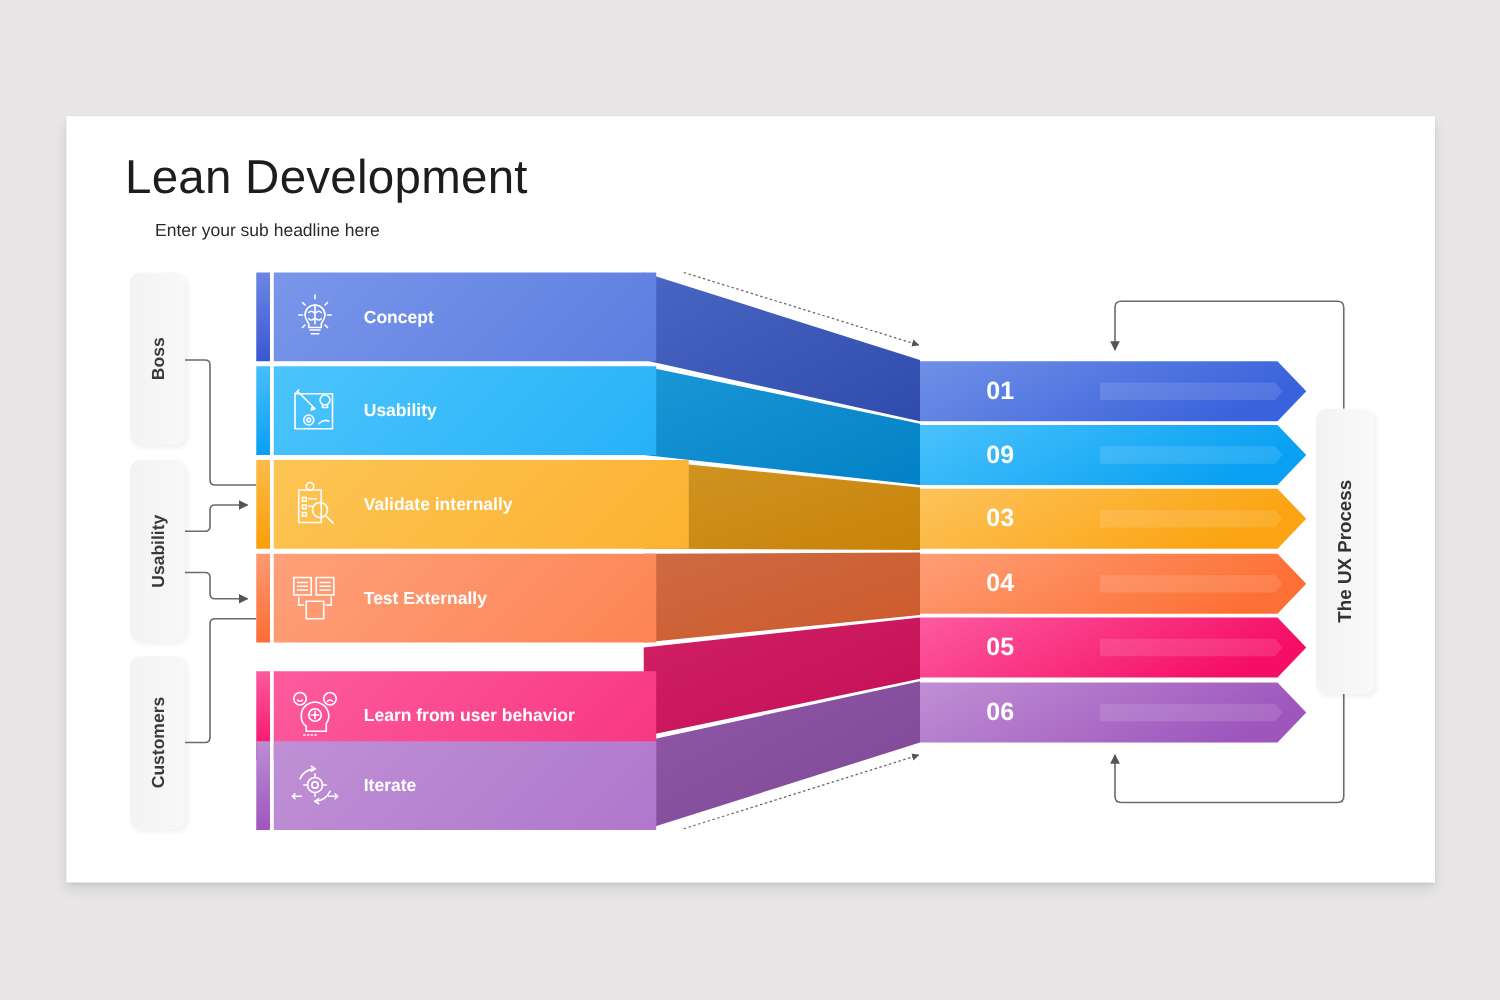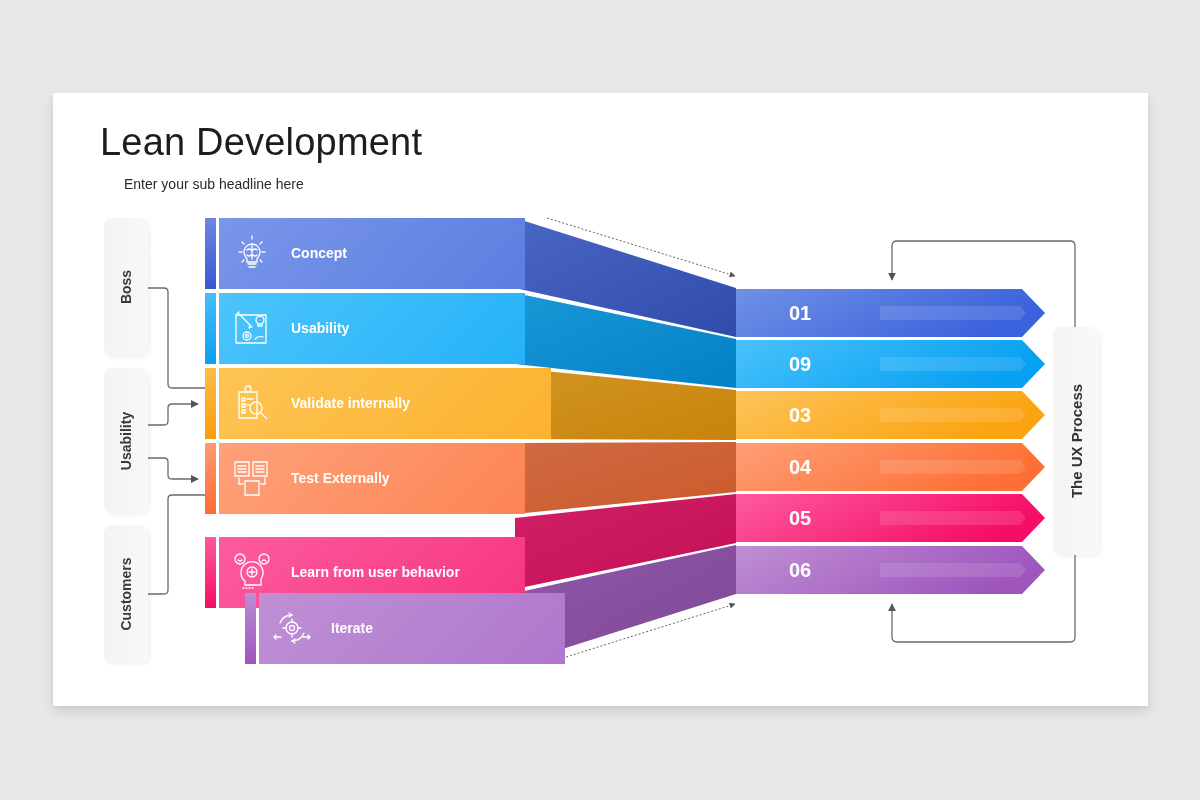--- a/index.html
+++ b/index.html
@@ -241,21 +241,21 @@
     <circle cx="33" cy="8" r="5"></circle>
       <path d="M31,10 q2,-2 4,0"></path>
     <path d="M14,34 v-4 c-3,-2 -4,-5 -4,-8 a11,11 0 1 1 20,6 v6 z"></path>
     <circle cx="21" cy="21" r="5"></circle>
       <path d="M21,18 v6 M18,21 h6"></path>
     <path d="M12,37 h12" stroke-dasharray="1,2"></path>
   </svg>
   <span class="label">Learn from user behavior</span>
 </div>
 
-<div class="row" style="top:593px;margin-left:40px;">
+<div class="row" style="top:593px;">
   <div class="strip" style="background:linear-gradient(180deg,#bb8ed3,#9f55bf);"></div>
   <div class="face" style="background:linear-gradient(135deg,#bf90d5,#b077cc);"></div>
   <svg class="icon" viewBox="0 0 42 42" fill="none" stroke="#fff" stroke-width="1.3" stroke-linecap="round">
     <circle cx="21" cy="21" r="6"></circle>
       <circle cx="21" cy="21" r="2.5"></circle>
     <path d="M21,12 v3 M21,27 v3 M12,21 h3 M27,21 h3"></path>
     <path d="M9,16 a13,13 0 0 1 12,-8 M33,26 a13,13 0 0 1 -12,8"></path>
     <path d="M18,6 l3,2 l-3,2 M24,36 l-3,-2 l3,-2"></path>
     <path d="M3,30 h7 M32,30 h7 M5,28 l-2,2 l2,2 M37,28 l2,2 l-2,2"></path>
   </svg>

